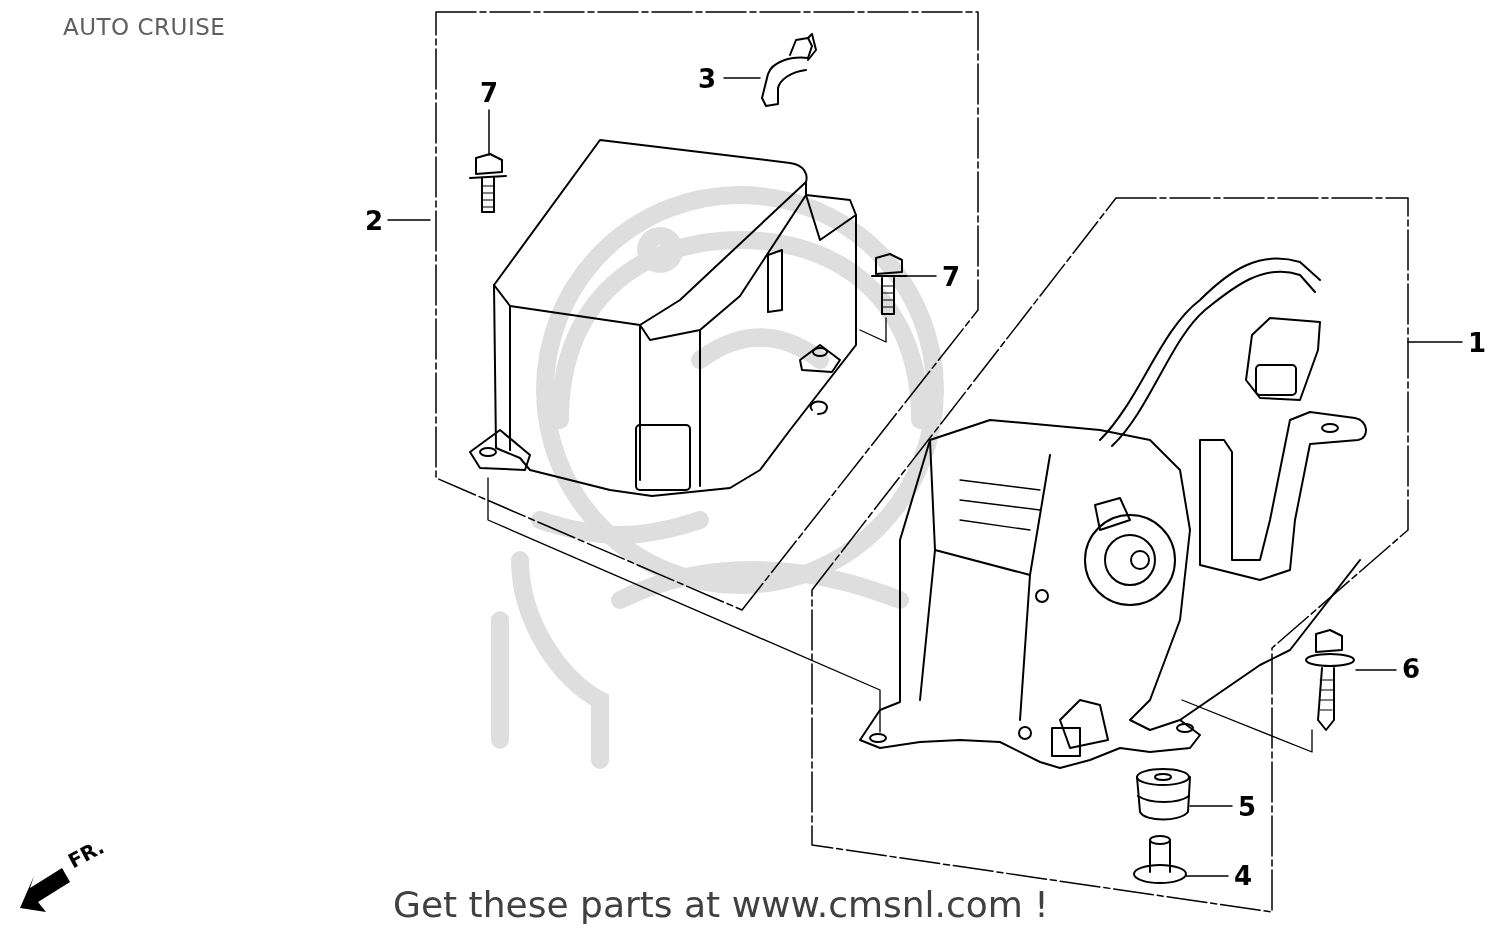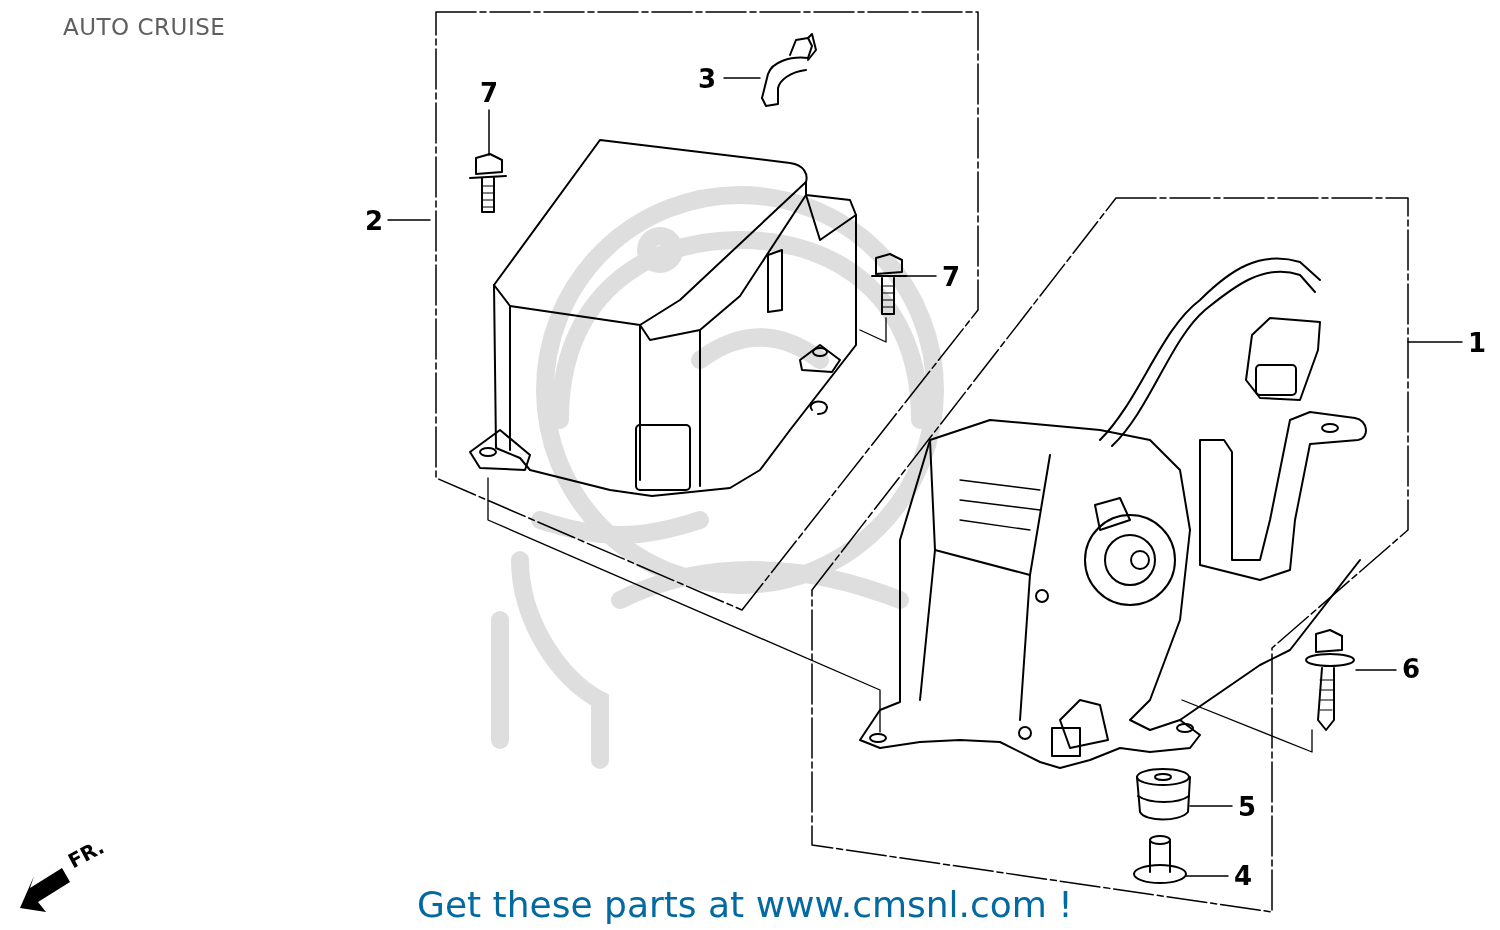--- a/index.html
+++ b/index.html
@@ -50,24 +50,23 @@
       color: #000;
       transform: rotate(-28deg);
       transform-origin: left top;
     }
     .cta {
       position: absolute;
       left: 393px;
       top: 884px;
       font-family: "DejaVu Sans", sans-serif;
       font-size: 36px;
-      color: #0369a1;
+      color: #404040;
       white-space: nowrap;
       text-decoration: none;
-      margin-left: 24px;
     }
   </style>
 </head>
 <body>
 
 <div class="page-title">AUTO CRUISE</div>
 
 <svg class="diagram" viewBox="0 0 1500 930" xmlns="http://www.w3.org/2000/svg">
 
   <g fill="none" stroke="#dedede" stroke-width="18" stroke-linecap="round">

